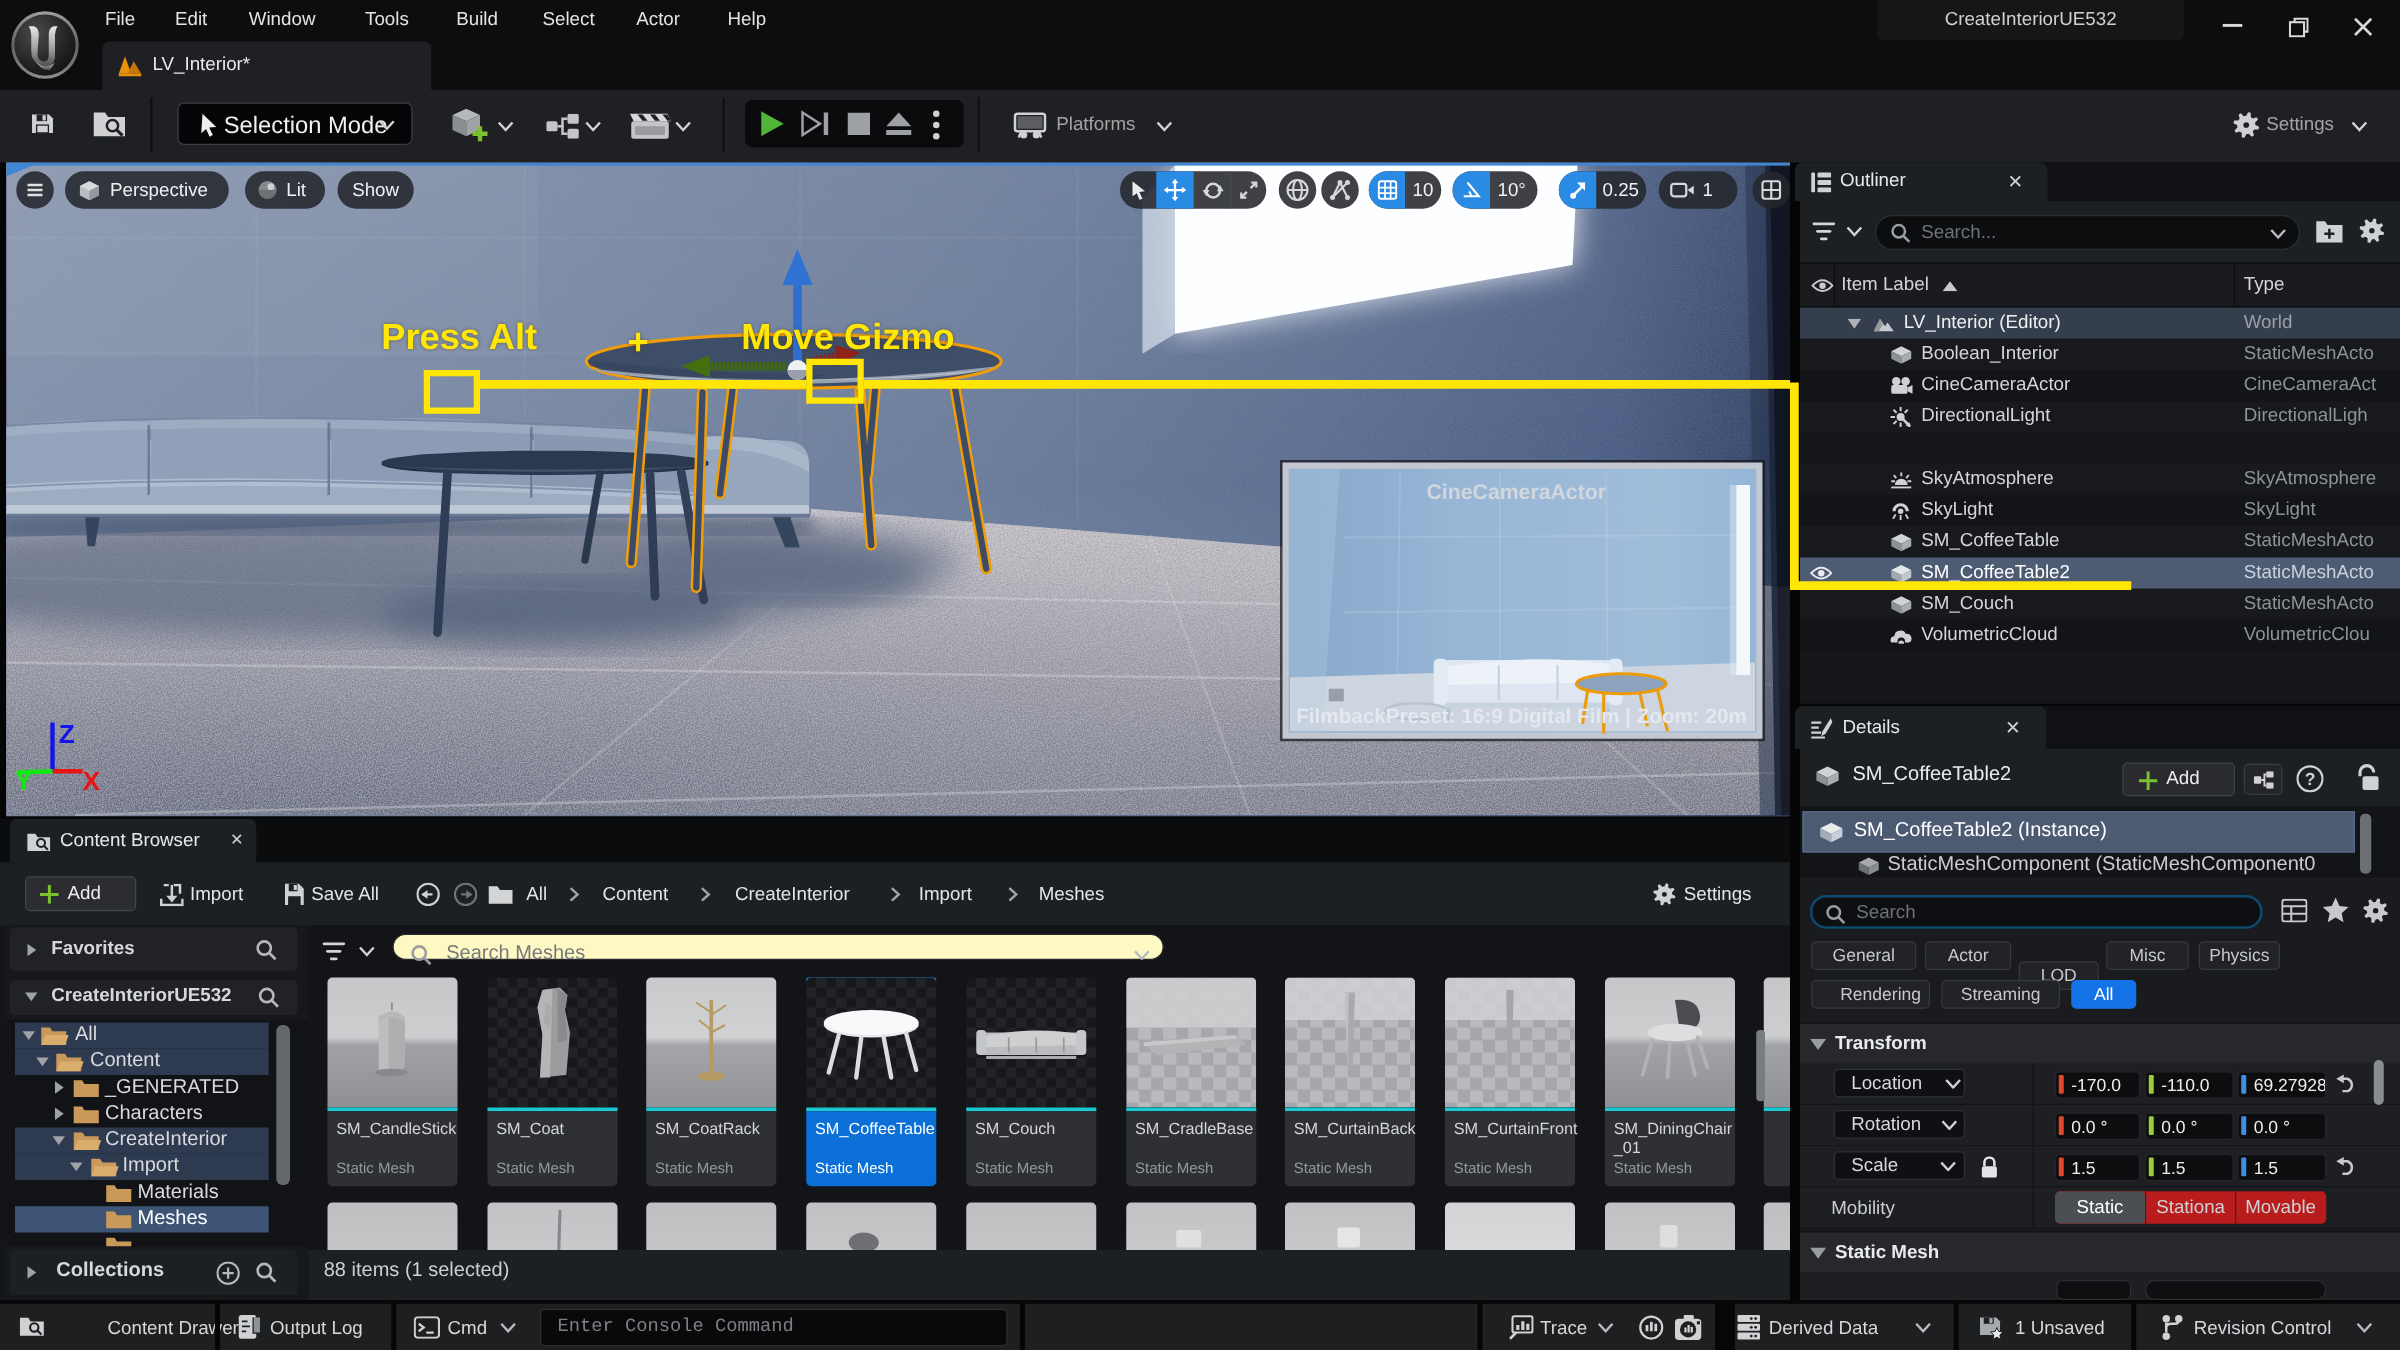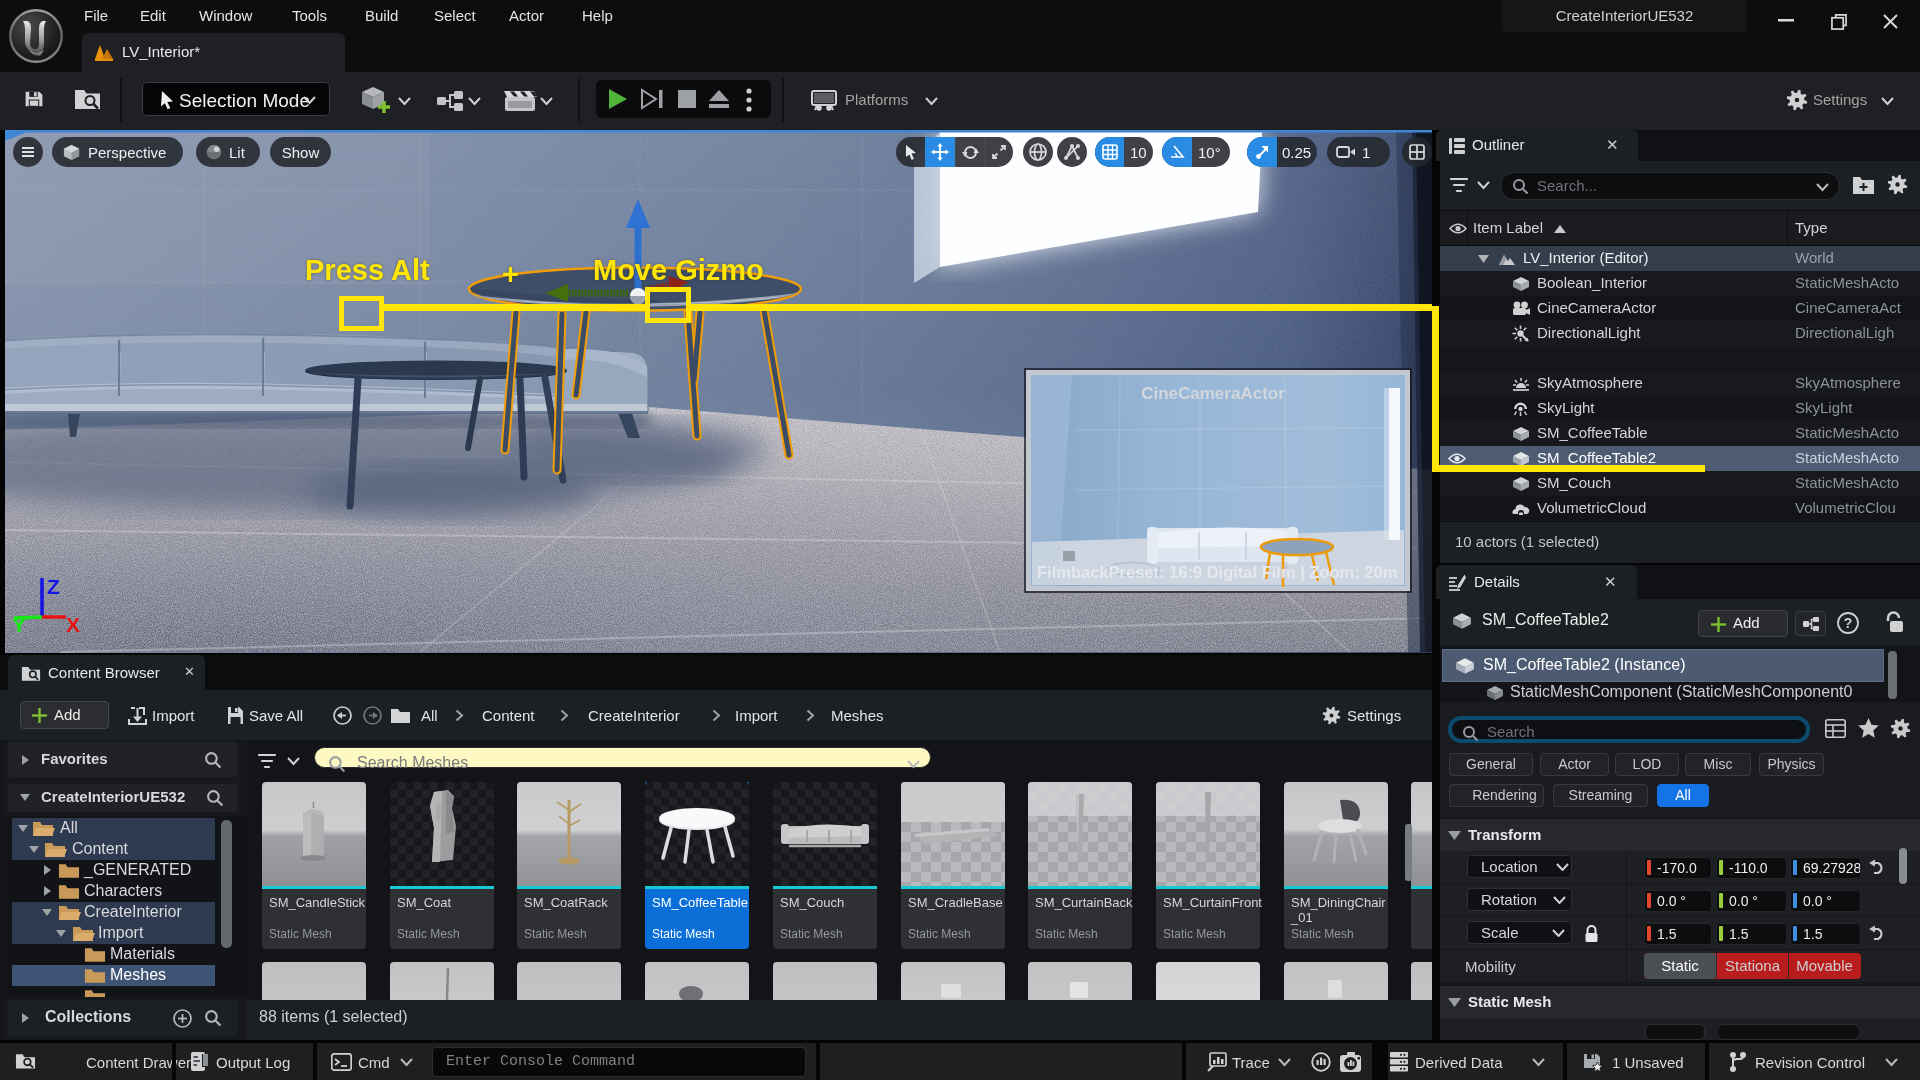--- a/index.html
+++ b/index.html
@@ -814,23 +814,20 @@
       <div class="orow" style="top:250px;background:#131417;">
         <svg class="abs" style="left:72px;top:6px;" width="18" height="13" viewBox="0 0 18 13">
             <path d="M2 12 Q0 12 0.5 9.5 Q1 7 3.5 7 Q3.5 3 7.5 2.5 Q11.5 2 12.5 5 Q16 4.5 17 7.5 Q18 11 15 12 Z" fill="#cfd1d3"></path>
             <circle cx="9" cy="11" r="3" fill="#131417"></circle>
             <circle cx="9" cy="12.5" r="2.2" fill="#cfd1d3"></circle>
           </svg>
         <span class="nm" style="left:97px;">VolumetricCloud</span>
         <span class="tp">VolumetricClou</span>
       </div>
     </div>
-    <div class="abs" style="left:0;top:391px;width:480px;height:42px;background:#1d2023;border-top:1px solid #0c0d0f;">
-      <span class="abs txt" style="left:15px;top:11px;font-size:15px;color:#c3c5c7;">10 actors (1 selected)</span>
-    </div>
   </div>
 
   <div id="details" class="abs" style="font-size:15px;color:#d3d5d7;">
     <div class="abs" style="left:0;top:0;width:480px;height:34px;background:#101114;"></div>
     <div class="ptab" style="left:-4px;top:0;width:201px;height:34px;">
       <svg class="abs" style="left:12px;top:8px;" width="18" height="18" viewBox="0 0 18 18">
           <g stroke="#cfd1d3" stroke-width="1.8">
             <line x1="1" y1="5" x2="9" y2="5"></line>
             <line x1="1" y1="9" x2="7" y2="9"></line>
             <line x1="1" y1="13" x2="9" y2="13"></line>
@@ -890,21 +887,21 @@
       </div>
       <svg class="abs" style="left:46px;top:40px;" width="18" height="16" viewBox="0 0 18 16">
           <polygon points="9,1 17,5 9,9 1,5" fill="#a6a8ab"></polygon>
           <polygon points="1,5 9,9 9,15 1,11" fill="#6e7174"></polygon>
           <polygon points="17,5 9,9 9,15 17,11" fill="#8a8d90"></polygon>
         </svg>
       <span class="abs txt" style="left:70px;top:38px;font-size:16px;color:#cbcdcf;">StaticMeshComponent (StaticMeshComponent0</span>
       <div class="abs" style="left:448px;top:6px;width:9px;height:48px;background:#6b6e72;border-radius:4px;"></div>
     </div>
     <div class="abs" style="left:0;top:137px;width:480px;height:51px;background:#1a1b1e;">
-      <div class="abs" style="left:8px;top:14px;width:362px;height:27px;background:#0e0f12;border:4px solid #0c4a6e;border-radius:13px;">
+      <div class="abs" style="left:8px;top:14px;width:362px;height:27px;background:#0e0f12;border:2px solid #0c4a6e;border-radius:13px;">
         <svg class="abs" style="left:10px;top:5px;" width="17" height="17" viewBox="0 0 17 17">
             <circle cx="7" cy="7" r="5" fill="none" stroke="#9a9da1" stroke-width="2"></circle>
             <line x1="11" y1="11" x2="15.5" y2="15.5" stroke="#9a9da1" stroke-width="2"></line>
           </svg>
         <span class="abs txt" style="left:35px;top:3px;color:#6f7276;">Search</span>
       </div>
       <svg class="abs" style="left:385px;top:17px;" width="21" height="19" viewBox="0 0 21 19">
           <rect x="0.8" y="0.8" width="19.4" height="17.4" rx="2" fill="none" stroke="#c7c9cb" stroke-width="1.6"></rect>
           <line x1="0.8" y1="6" x2="20.2" y2="6" stroke="#c7c9cb" stroke-width="1.6"></line>
           <line x1="8" y1="6" x2="8" y2="18" stroke="#c7c9cb" stroke-width="1.6"></line>
@@ -914,21 +911,21 @@
           <path d="M10 0 L12.9 6.4 L19.8 7.2 L14.6 11.9 L16 18.8 L10 15.3 L4 18.8 L5.4 11.9 L0.2 7.2 L7.1 6.4 Z" fill="#c7c9cb"></path>
         </svg>
       <svg class="abs" style="left:450px;top:16px;" width="21" height="21" viewBox="0 0 24 24">
           <path d="M20.0 12.0 L23.2 13.6 L22.6 16.0 L19.0 15.9 L17.7 17.7 L18.8 21.0 L16.7 22.3 L14.2 19.7 L12.0 20.0 L10.4 23.2 L8.0 22.6 L8.1 19.0 L6.3 17.7 L3.0 18.8 L1.7 16.7 L4.3 14.2 L4.0 12.0 L0.8 10.4 L1.4 8.0 L5.0 8.1 L6.3 6.3 L5.2 3.0 L7.3 1.7 L9.8 4.3 L12.0 4.0 L13.6 0.8 L16.0 1.4 L15.9 5.0 L17.7 6.3 L21.0 5.2 L22.3 7.3 L19.7 9.8 Z" fill="#c7c9cb"></path>
           <circle cx="12" cy="12" r="2.5" fill="#1a1b1e"></circle>
         </svg>
     </div>
     <div class="abs" id="dpills" style="left:0;top:188px;width:480px;height:65px;background:#1a1b1e;font-size:14px;">
       <div class="dpill" style="left:9px;top:0;width:84px;">General</div>
       <div class="dpill" style="left:100px;top:0;width:69px;">Actor</div>
-      <div class="dpill" style="left:175px;top:0;width:64px;">LOD</div>
+      <div class="dpill" style="left:175px;top:16px;width:64px;">LOD</div>
       <div class="dpill" style="left:245px;top:0;width:66px;">Misc</div>
       <div class="dpill" style="left:319px;top:0;width:65px;">Physics</div>
       <div class="dpill" style="left:9px;top:31px;width:95px;padding-left:16px;">Rendering</div>
       <div class="dpill" style="left:113px;top:31px;width:95px;">Streaming</div>
       <div class="dpill" style="left:217px;top:31px;width:52px;background:#1473e6;border-color:#1473e6;color:#fff;">All</div>
     </div>
     <div class="abs" style="left:0;top:253px;width:480px;height:33px;background:#26282c;border-top:1px solid #101114;">
       <svg class="abs" style="left:8px;top:12px;" width="13" height="9">
           <polygon points="0,0 13,0 6.5,9" fill="#9a9da0"></polygon>
         </svg>

